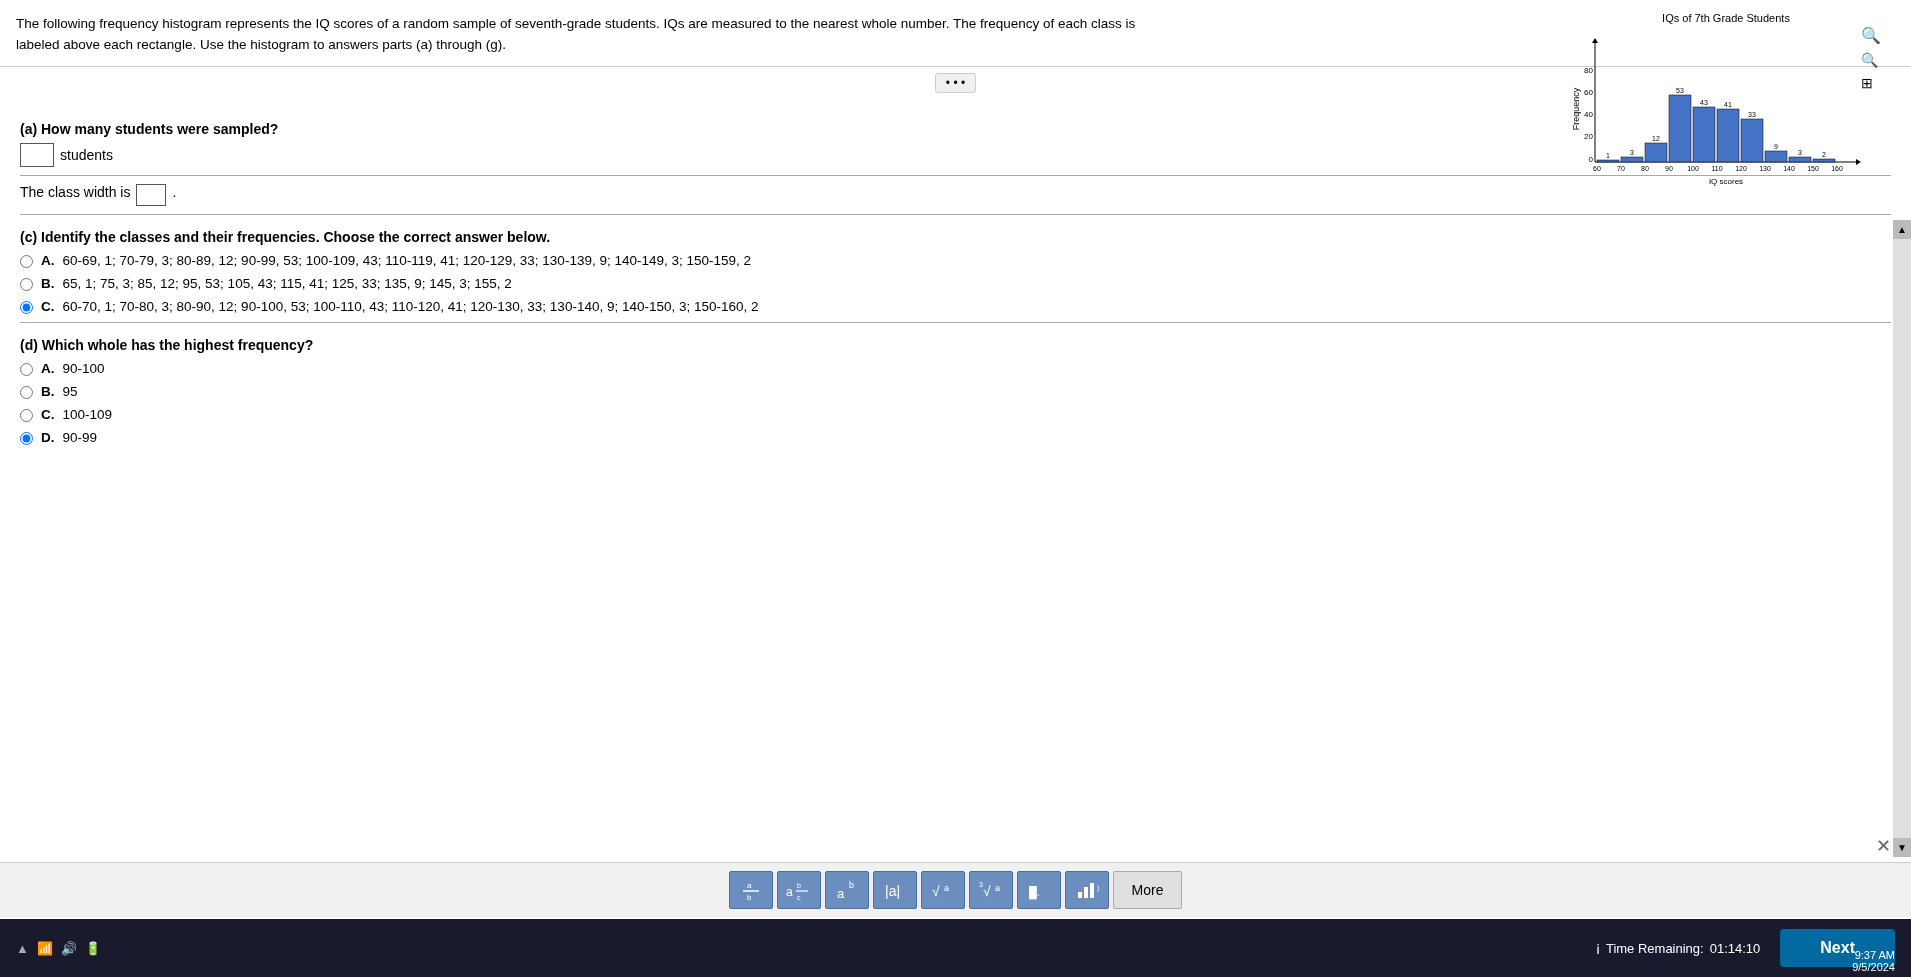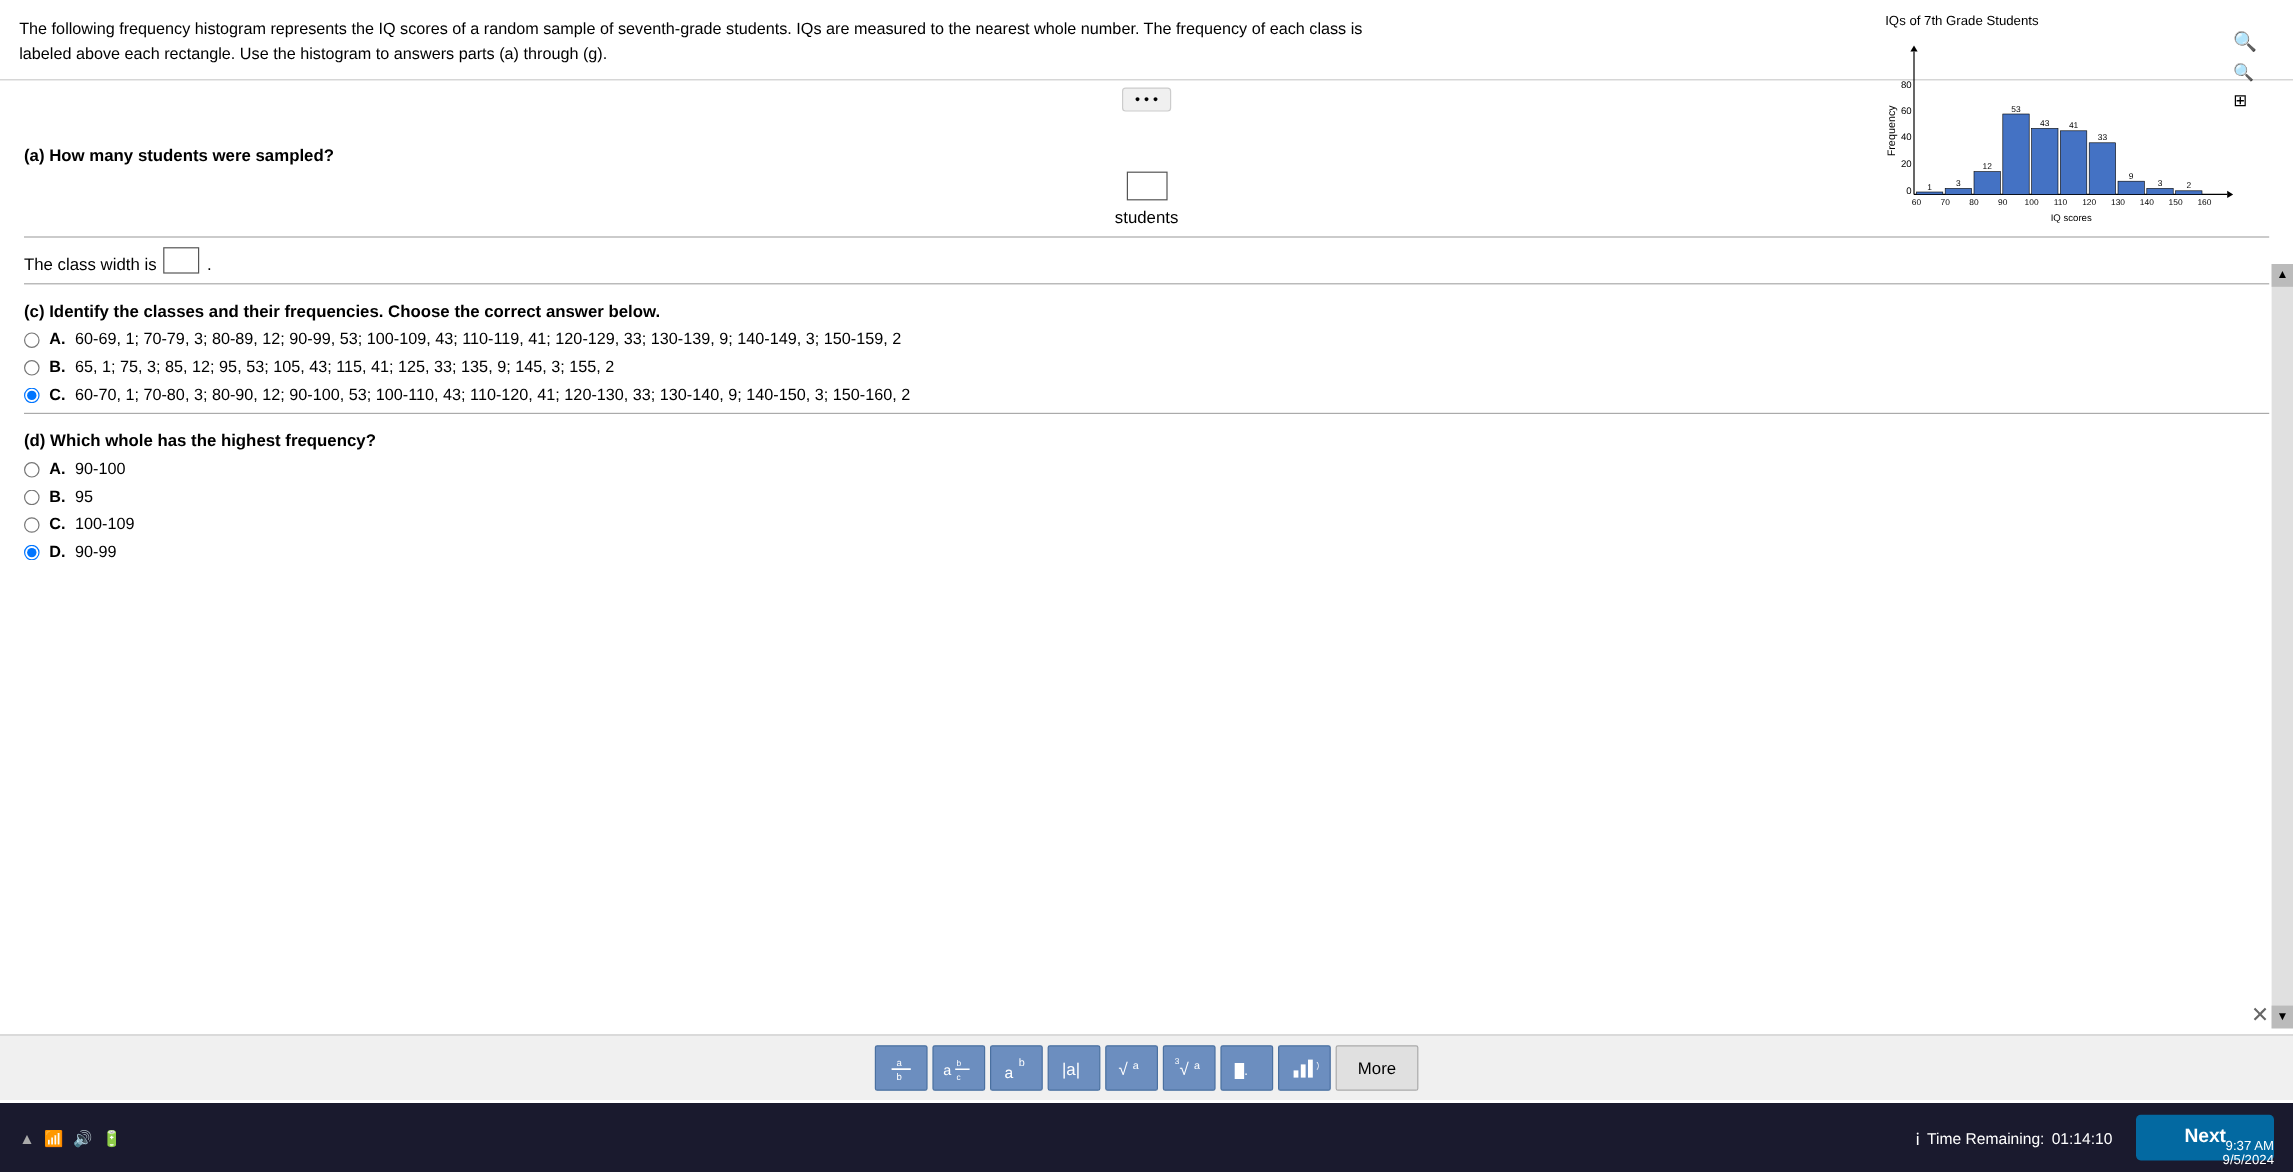--- a/index.html
+++ b/index.html
@@ -25,20 +25,21 @@
 
     
     .chart-container {
       position: absolute;
       top: 10px;
       right: 30px;
       width: 310px;
       height: 175px;
     }
     .chart-title {
+      text-align: center;
       font-size: 11px;
       margin-bottom: 2px;
     }
     .chart-inner {
       position: relative;
       width: 100%;
       height: 160px;
     }
 
     
@@ -287,30 +288,30 @@
 </div>
 
 <div class="expand-btn">
   <button class="expand-inner">• • •</button>
 </div>
 
 <div class="main-content" style="padding-top:8px;">
 
   <div>
     <div class="section-label">(a) How many students were sampled?</div>
-    <div style="display:flex; align-items:center; gap:6px; margin-top:4px;flex-direction:column;">
+    <div style="display:flex; align-items:center; gap:6px; margin-top:4px;">
       <input type="text" class="input-inline" style="width: 34px; height: 24px; border: 1px solid rgb(85, 85, 85); text-align: center;">
       <span>students</span>
     </div>
   </div>
 
   <hr class="divider-line">
 
   <div>
-    <div style="display:flex; align-items:flex-end; gap:6px; margin-top:3px;">
+    <div style="display:flex; align-items:flex-start; gap:6px; margin-top:3px;">
       <span>The class width is</span>
       <input type="text" class="input-inline" style="width: 30px; height: 22px; border: 1px solid rgb(85, 85, 85); text-align: center;">
       <span>.</span>
     </div>
   </div>
 
   <hr class="divider-line">
 
   <div>
     <div class="section-label">(c) Identify the classes and their frequencies. Choose the correct answer below.</div>

